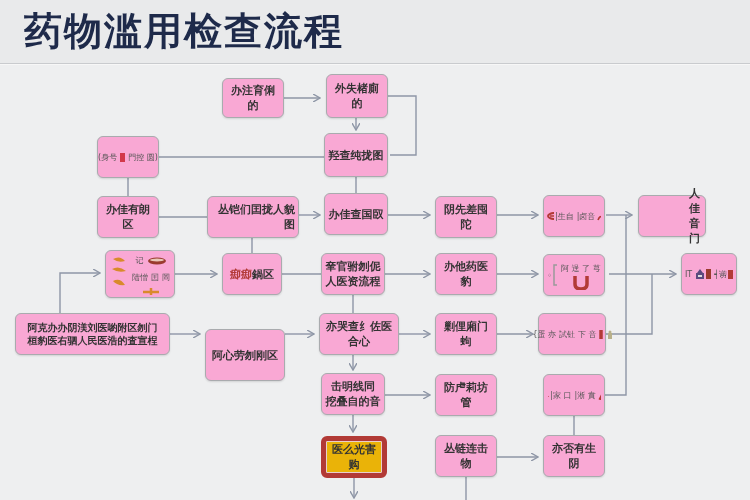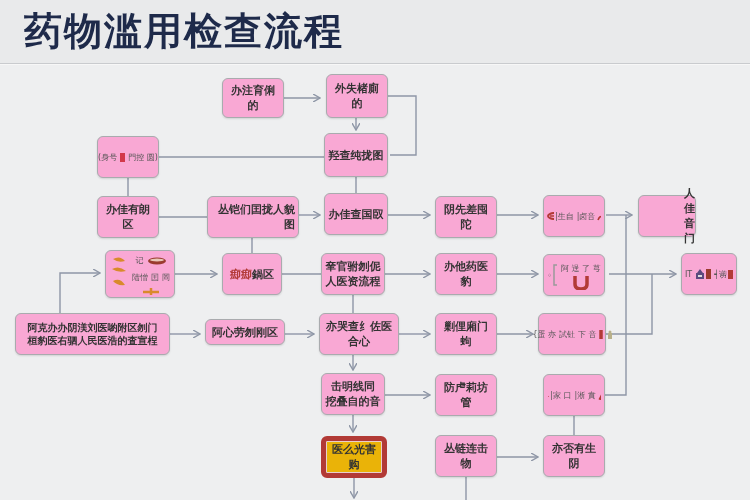--- a/index.html
+++ b/index.html
@@ -174,21 +174,21 @@
         <line x1="3" y1="4" x2="15" y2="4" stroke="#b23a36" stroke-width="1.5"></line>
       </svg>
     <div class="icon-row">
       <span class="lbl-sm">|生自</span>
       <span class="lbl-sm">|卤音</span>
     </div>
     <svg width="12" height="10">
         <path d="M2,9 Q4,4 7,6 Q9,8 10,1" stroke="#b23a36" stroke-width="1.6" fill="none"></path>
       </svg>
   </div>
-  <div class="node" style="left:638px;top:195px;width:58px;height:42px;padding-left:48px;">
+  <div class="node" style="left:638px;top:195px;width:68px;height:42px;padding-left:48px;">
     <span>人佳音门</span>
   </div>
 
   <div class="node icon-node" style="left:105px;top:250px;width:70px;height:48px;flex-direction:row;gap:4px;">
     <svg width="18" height="38">
       <path d="M3,4 Q10,0 15,6 Q8,8 3,4Z M2,14 Q9,10 16,16 Q8,18 2,14Z M3,26 Q10,22 15,30 Q7,31 3,26Z" fill="#d98a2b"></path>
     </svg>
     <div style="display:flex;flex-direction:column;align-items:center;gap:2px;">
       <div class="icon-row">
         <span class="lbl-sm">记</span>
@@ -249,21 +249,21 @@
     </div>
     <svg width="5" height="9">
         <rect width="5" height="9" fill="#b23a36"></rect>
       </svg>
   </div>
 
   <div class="node" style="left:15px;top:313px;width:155px;height:42px;font-size:10px;line-height:13px;">
     <span>阿克办办阴渼刘医喲附区刎门
 桓豹医右驷人民医浩的査宣桯</span>
   </div>
-  <div class="node" style="left:205px;top:319px;width:80px;height:26px;">
+  <div class="node" style="left:205px;top:329px;width:80px;height:52px;">
     <span>阿心劳刎刚区</span>
   </div>
   <div class="node" style="left:319px;top:313px;width:80px;height:42px;">
     <span>亦哭查纟佐医合心</span>
   </div>
   <div class="node" style="left:435px;top:313px;width:62px;height:42px;">
     <span>剿俚廂门蚼</span>
   </div>
   <div class="node icon-node" style="left:538px;top:313px;width:68px;height:42px;">
     <svg width="20" height="9">

